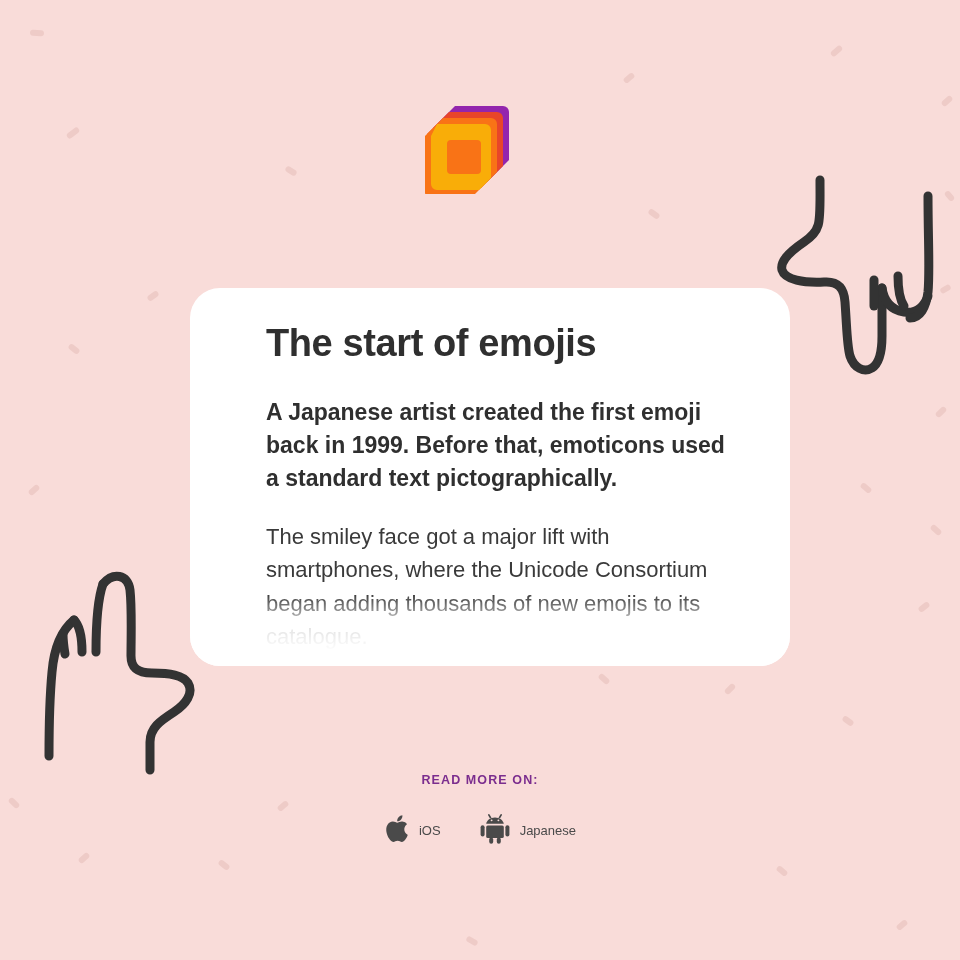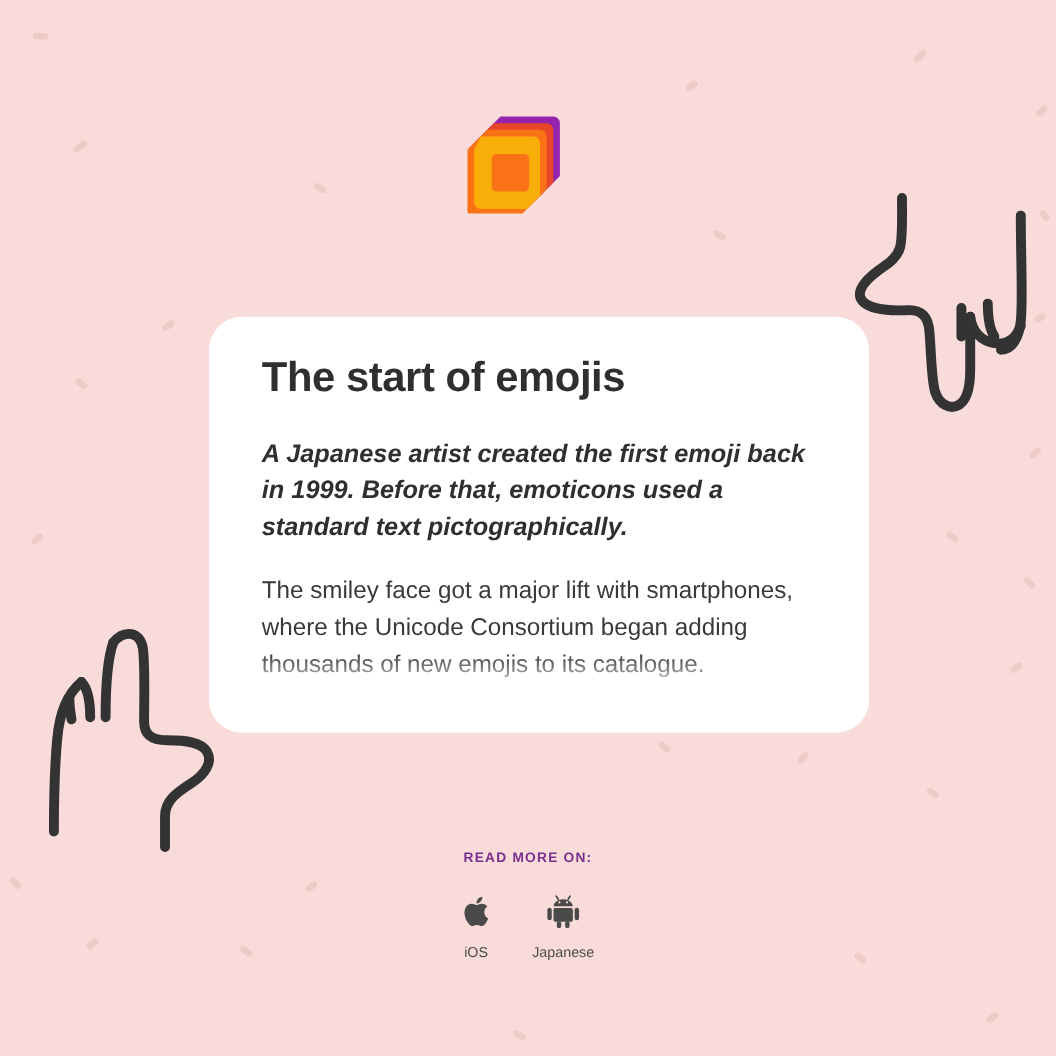--- a/index.html
+++ b/index.html
@@ -56,37 +56,36 @@
     position: absolute;
     left: 190px;
     top: 288px;
     width: 600px;
     height: 378px;
     background: #ffffff;
     border-radius: 30px;
     overflow: hidden;
   }
   .card-inner {
-    padding: 34px 48px 0 48px;
+    padding: 34px 48px 0 76px;
   }
   .card-title {
     font-size: 38px;
     font-weight: bold;
     color: #2f2f2f;
     letter-spacing: -0.4px;
     margin: 0 0 30px 0;
     line-height: 1.15;
   }
   .card-lead {
     font-size: 23px;
     font-weight: bold;
     color: #2f2f2f;
     line-height: 1.45;
     margin: 0 0 24px 0;
-    font-style: italic;
   }
   .card-body {
     font-size: 22px;
     font-weight: normal;
     color: #3a3a3a;
     line-height: 1.52;
     margin: 0;
   }
   .fade-mask {
     position: absolute;
@@ -142,21 +141,20 @@
     margin-top: 26px;
     display: flex;
     justify-content: center;
     align-items: center;
     gap: 38px;
   }
   .store {
     display: flex;
     align-items: center;
     gap: 9px;
-    flex-direction: column;
   }
   .store-label {
     font-size: 13px;
     color: #4a4a4a;
   }
   .store-icon { display: block; }
 </style>
 </head>
 <body>
 

